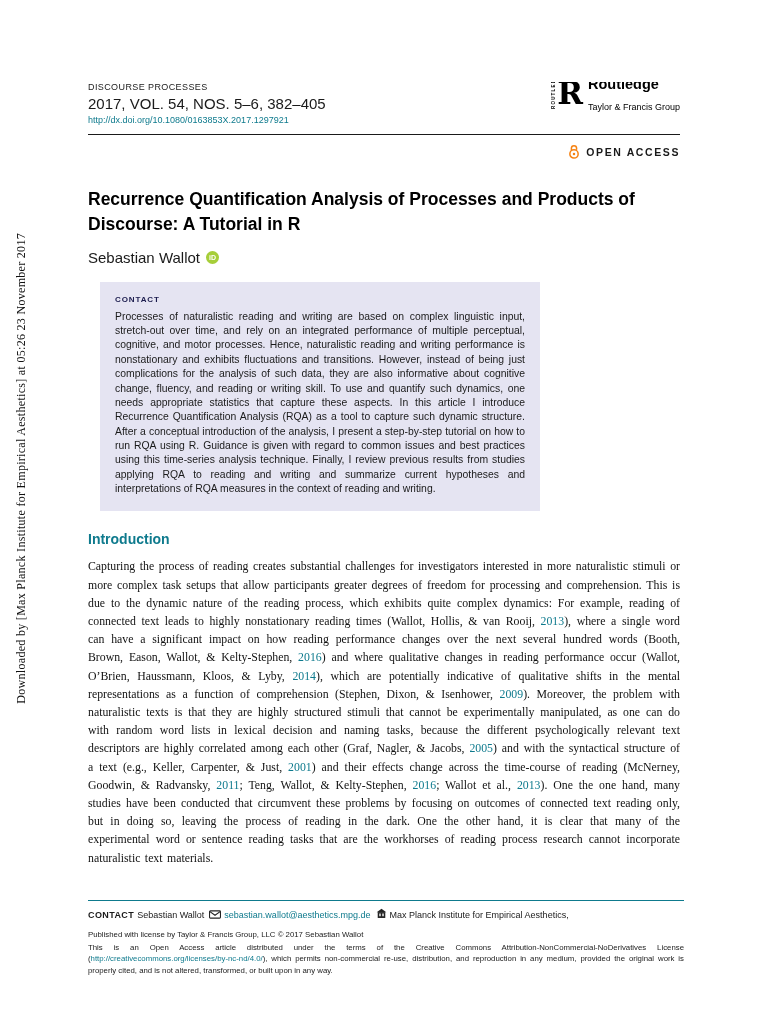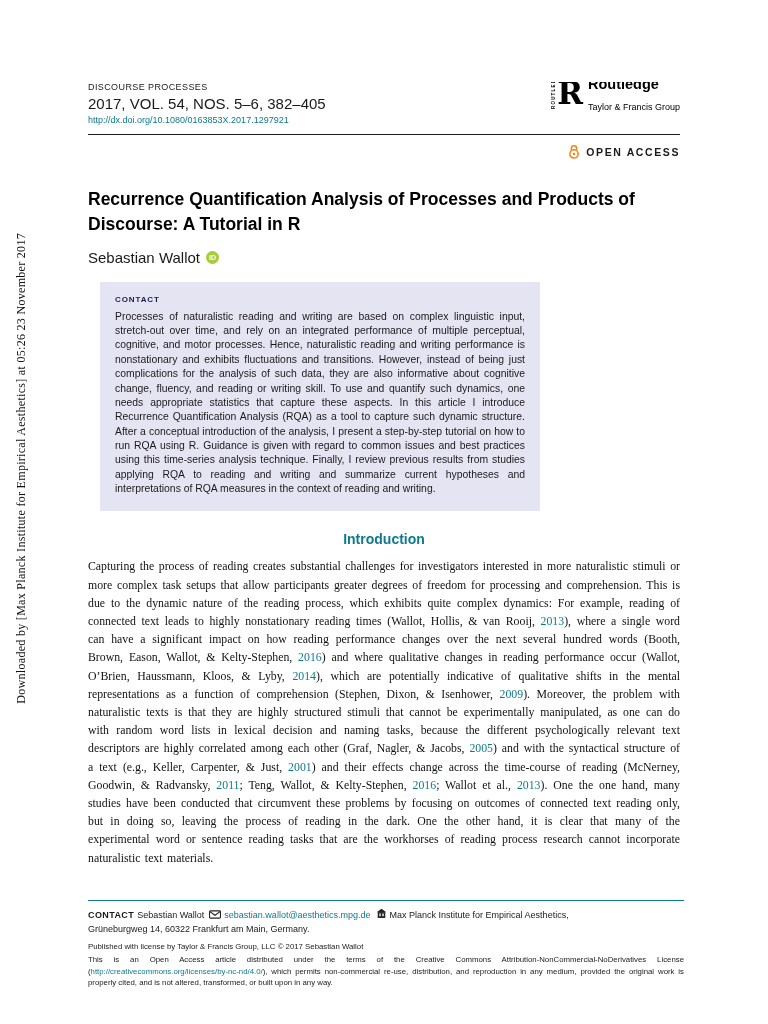--- a/index.html
+++ b/index.html
@@ -47,21 +47,21 @@
     cursor:pointer;
   }
   .affiliation { margin-top:8px; font-size:10px; }
 
   
   .abstract-box { margin-top:16px; margin-left:12px; width:440px; background:#E5E4F2; padding:13px 15px 15px 15px; }
   .abstract-label { font-size:8px; font-weight:bold; letter-spacing:0.9px; color:#1b1b4d; }
   .abstract-text { margin-top:6px; font-size:10.4px; line-height:1.38; text-align:justify; color:#1a1a1a; }
 
   
-  .section-heading { margin-top:20px; font-size:14px; font-weight:bold; color:#0e7a8d;text-align:center; }
+  .section-heading { margin-top:20px; font-size:14px; font-weight:bold; color:#0e7a8d; }
   .body-text {
     margin-top:10px; font-family:"Liberation Serif", serif;
     font-size:11.8px; line-height:18.2px; text-align:justify; word-spacing:1.5px; color:#111;
   }
   .inline-link { color:#0e7a8d; cursor:pointer; }
 
   
   .footer { position:absolute; left:88px; right:84px; top:900px; }
   .footer-rule { border-top:1.2px solid #0e7a8d; }
   .contact-line { margin-top:7px; font-size:9px; line-height:1.5; }
@@ -133,18 +133,17 @@
       <span class="contact-label">CONTACT</span><span>Sebastian Wallot</span><svg width="12" height="9" viewBox="0 0 20 14">
           <rect x="0.9" y="0.9" width="18.2" height="12.2" rx="1.5" fill="none" stroke="#222" stroke-width="1.8"></rect>
           <path d="M1.5 2.2 L10 8.2 L18.5 2.2" fill="none" stroke="#222" stroke-width="1.8"></path>
         </svg><span class="email">sebastian.wallot@aesthetics.mpg.de</span><svg width="11" height="11" viewBox="0 0 16 16">
           <path d="M1 6 L8 1 L15 6 Z" fill="#222"></path>
           <rect x="2.5" y="6" width="11" height="8.5" fill="#222"></rect>
           <rect x="4.8" y="8" width="2" height="4" fill="#fff"></rect>
           <rect x="9.2" y="8" width="2" height="4" fill="#fff"></rect>
         </svg><span>Max Planck Institute for Empirical Aesthetics,</span>
     </div>
-    <div class="contact-address">Grüneburgweg 14, 60322 Frankfurt am Main, Germany.</div>
     <div class="license-line">Published with license by Taylor &amp; Francis Group, LLC © 2017 Sebastian Wallot</div>
     <p class="oa-note"><span>This is an Open Access article distributed under the terms of the Creative Commons Attribution-NonCommercial-NoDerivatives License (</span><span class="inline-link">http://creativecommons.org/licenses/by-nc-nd/4.0/</span><span>), which permits non-commercial re-use, distribution, and reproduction in any medium, provided the original work is properly cited, and is not altered, transformed, or built upon in any way.</span></p>
   </div>
 
 </div>
 
 </body></html>

